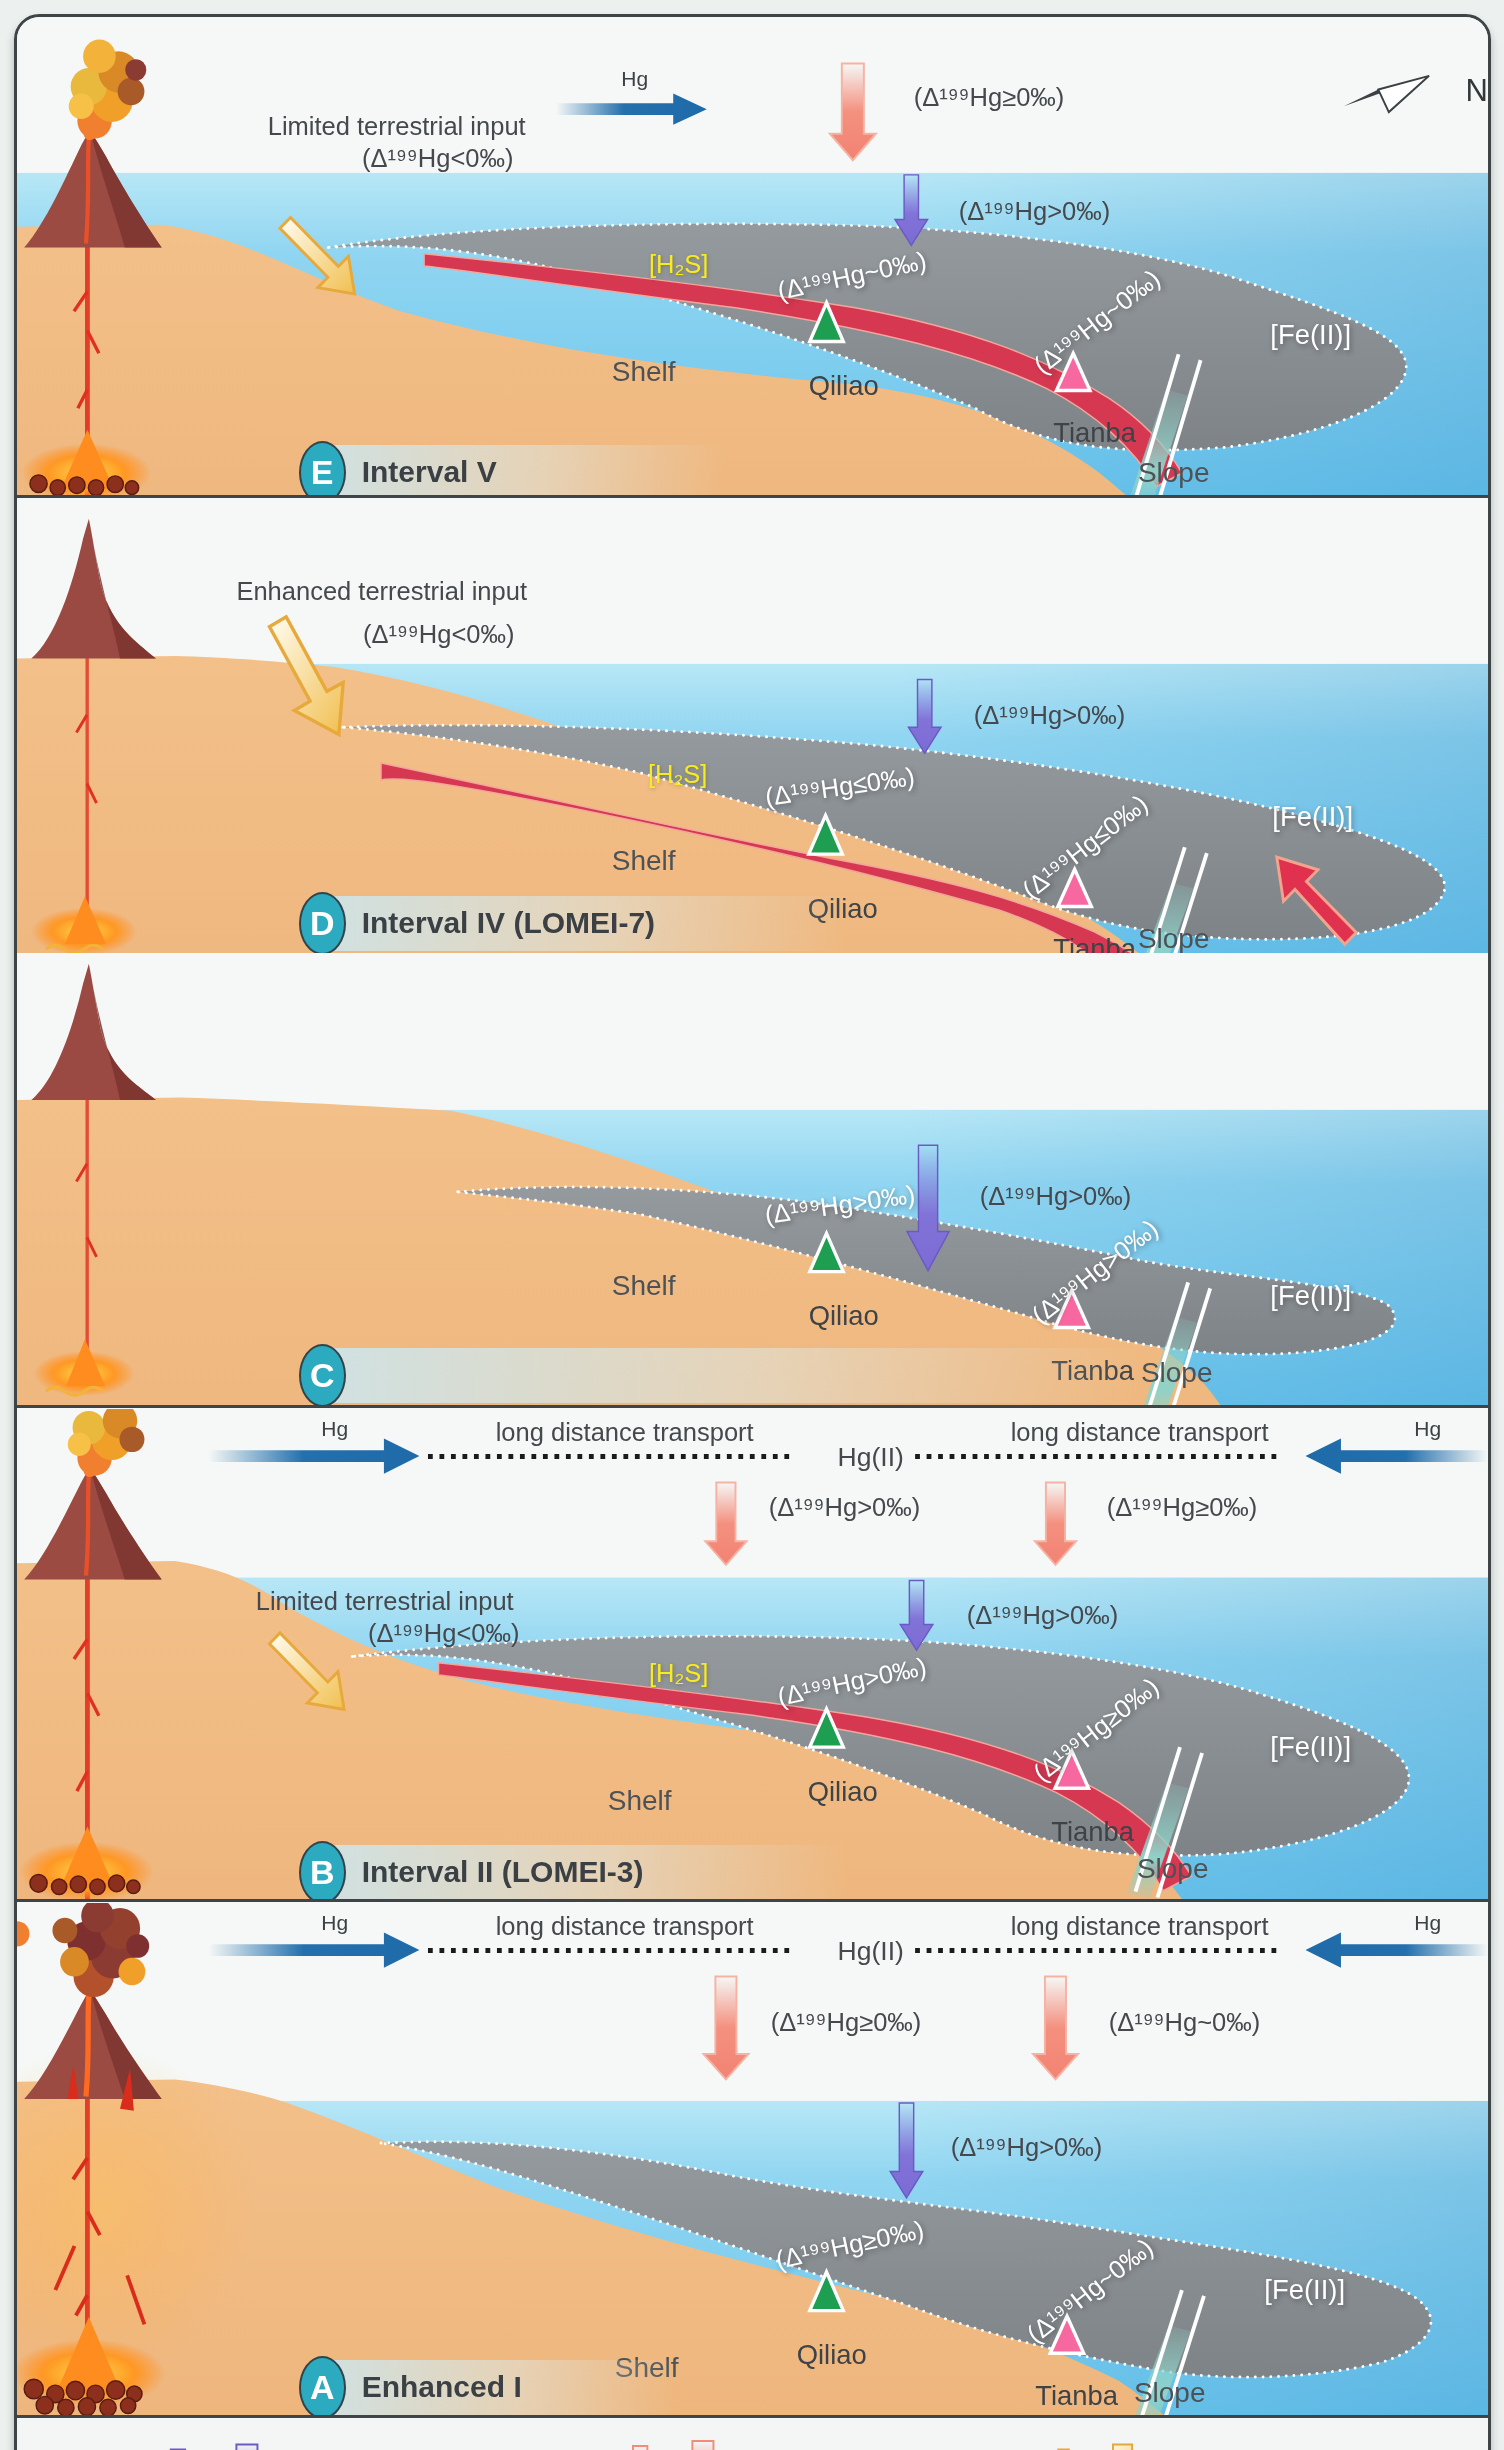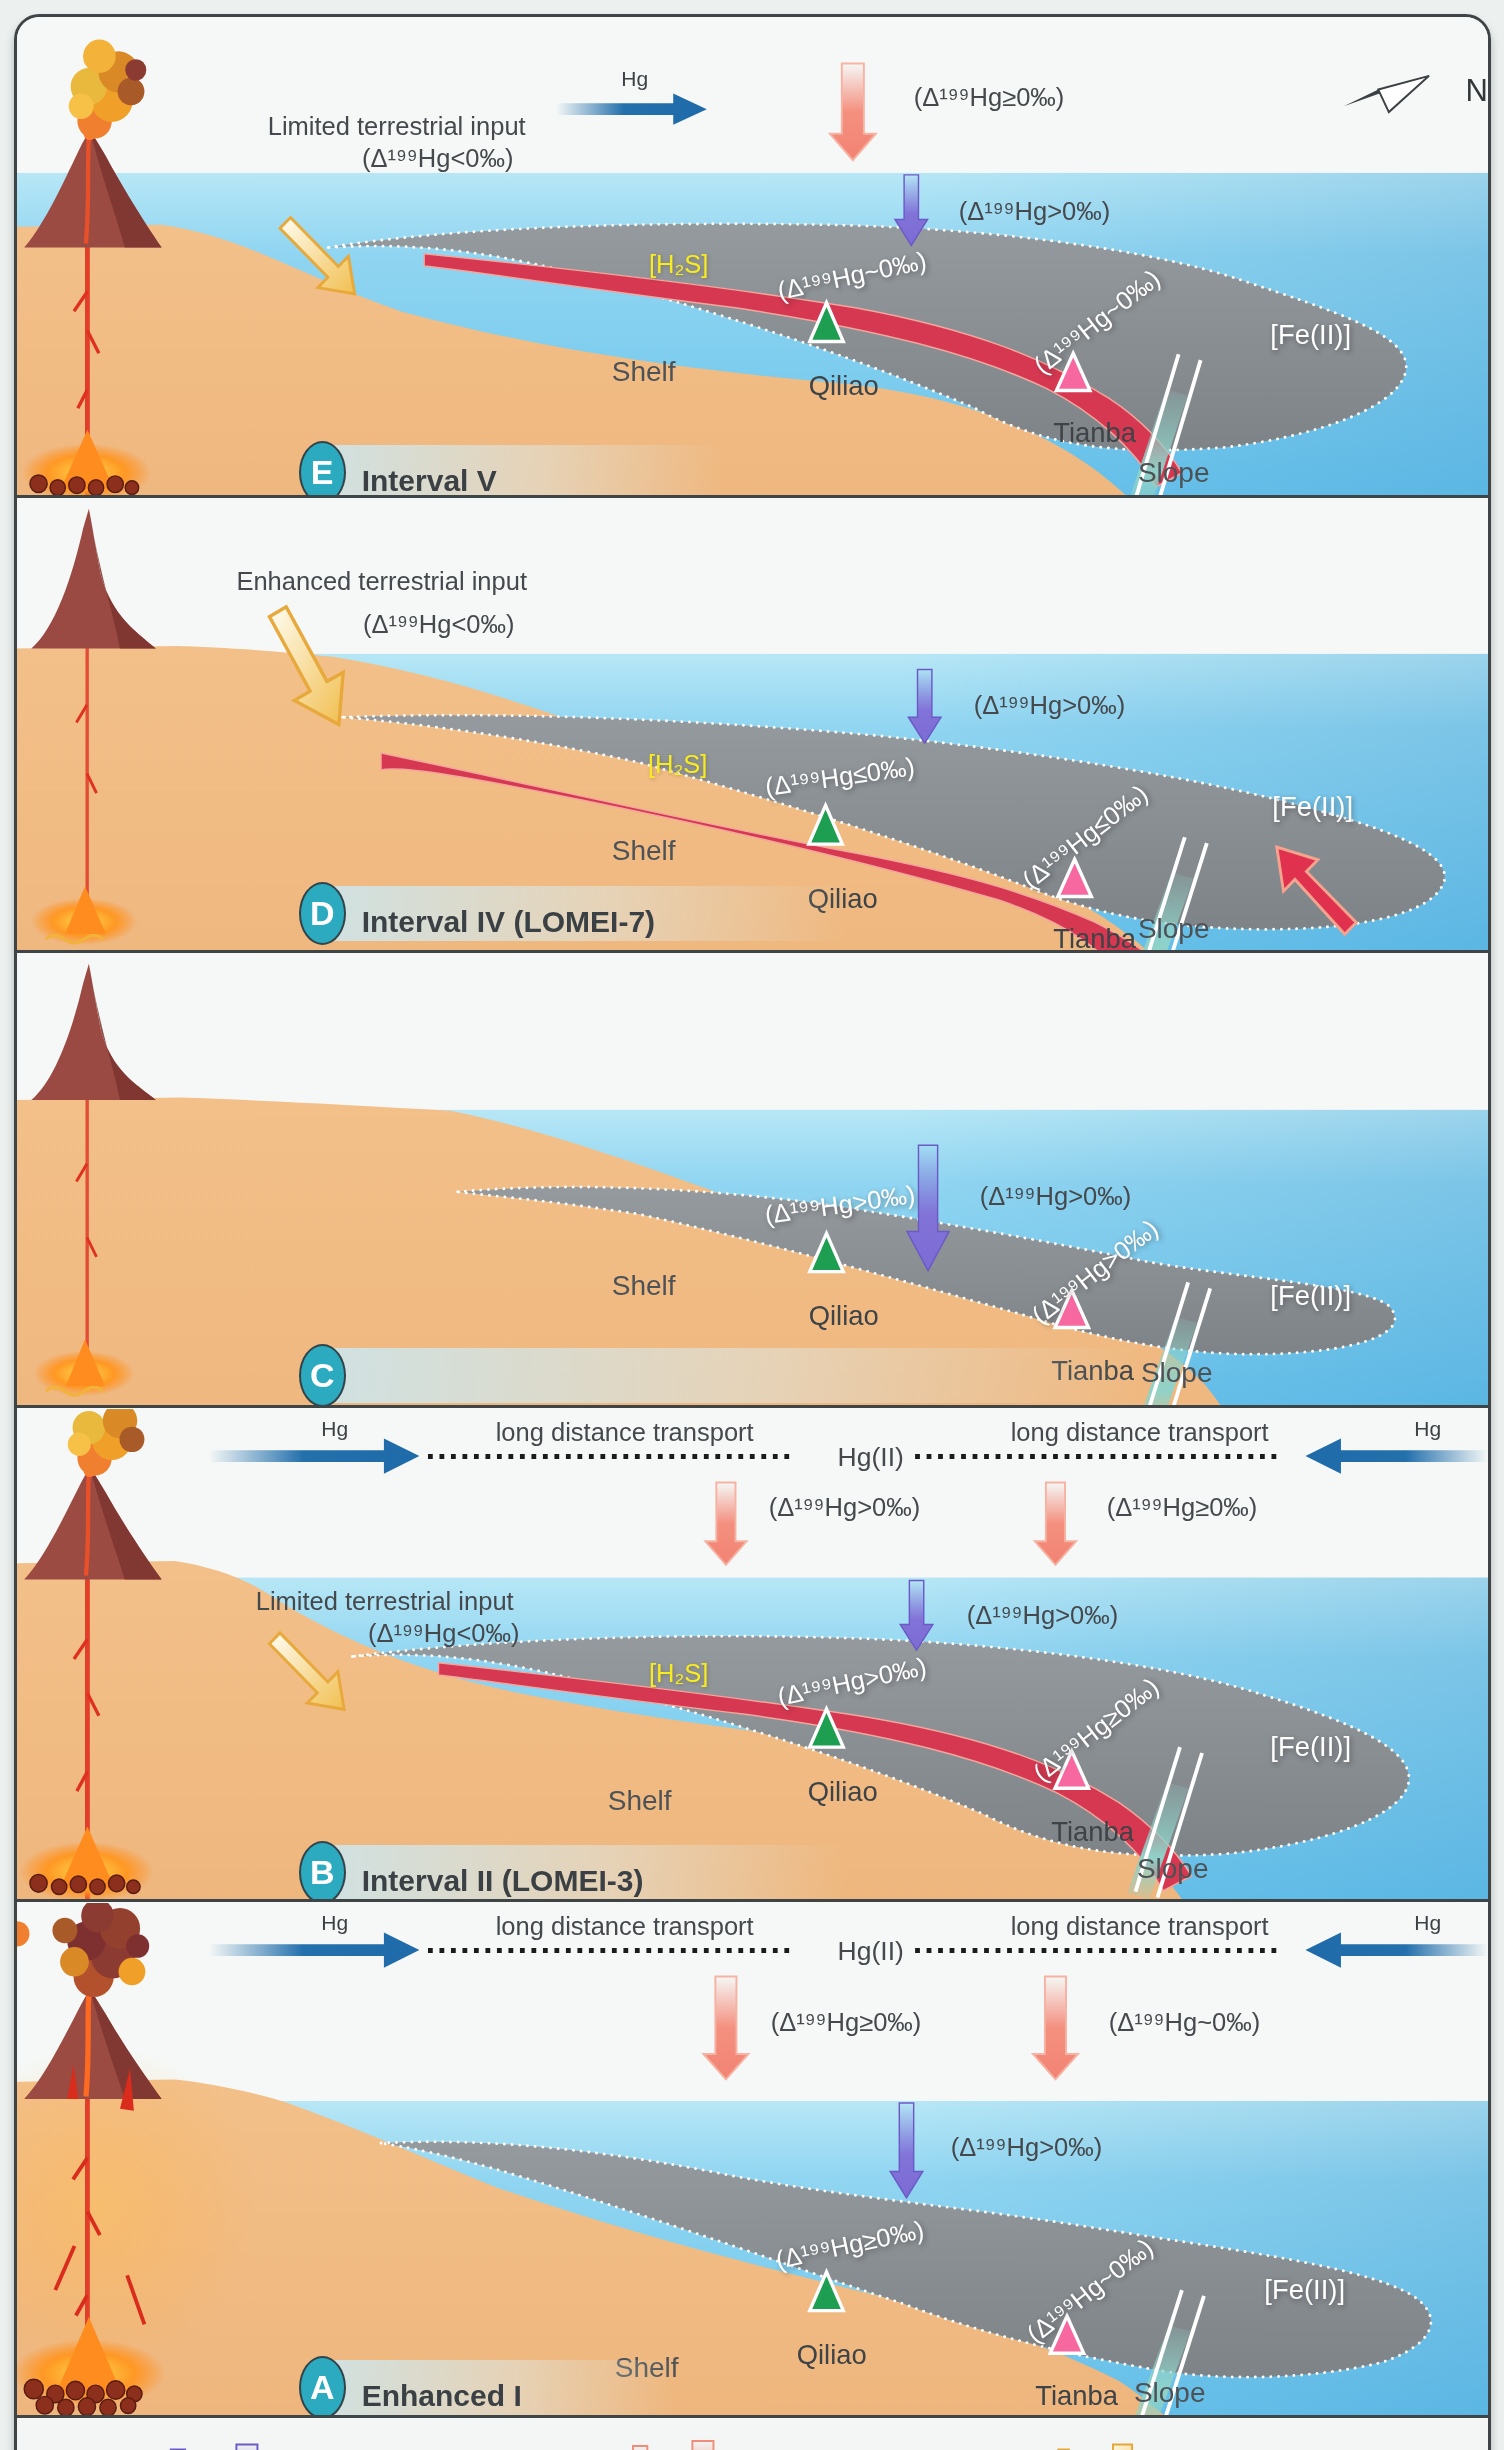--- a/index.html
+++ b/index.html
@@ -31,21 +31,21 @@
   .lbl.rot8{transform:translate(-50%,-50%) rotate(-8deg);}
   .lbl.compass{font-size:31px;font-weight:500;color:#33383b;}
 
   .badge{position:absolute;height:63px;}
   .badge .bar{position:absolute;left:19.6px;top:3.9px;height:55px;
     background:linear-gradient(to right,rgba(206,228,232,.95) 0%,rgba(224,228,219,.6) 55%,rgba(242,226,200,0) 100%);}
   .badge .ell{position:absolute;left:0;top:0;width:47px;height:63px;border-radius:50%;
     background:#2caabf;border:2px solid #32434a;box-sizing:border-box;
     color:#fff;font-size:34px;font-weight:bold;display:flex;align-items:center;justify-content:center;}
   .badge .ttl{position:absolute;left:63px;top:50%;transform:translateY(-50%);
-    font-size:30px;font-weight:600;color:#3b4045;white-space:nowrap;margin-top:9px;}
+    font-size:30px;font-weight:600;color:#3b4045;white-space:nowrap;}
 </style>
 </head>
 <body>
 
 <svg width="0" height="0" style="position:absolute">
   <defs>
     <linearGradient id="gSea" x1="0" y1="0" x2="0" y2="1">
       <stop offset="0" stop-color="#b7e7f6"></stop>
         <stop offset="0.25" stop-color="#90d5f1"></stop>
         <stop offset="1" stop-color="#69c4ec"></stop>
@@ -175,21 +175,21 @@
     <div class="lbl site" style="left:1078px;top:396px;">Tianba</div>
     <div class="lbl zone" style="left:1157px;top:456px;">Slope</div>
     <div class="lbl compass" style="left:1460px;top:74px;">N</div>
     <div class="badge" style="left:282px;top:424px;width:441px;">
       <span class="bar" style="width:407px;"></span>
       <span class="ell">E</span>
       <span class="ttl">Interval V</span>
     </div>
   </section>
 
-  <section class="panel" style="top:482px;height:451px;text-align:right;">
+  <section class="panel" style="top:492px;height:451px;text-align:right;">
     <svg class="scene" viewBox="0 0 3071 920" preserveAspectRatio="none">
       <rect x="0" y="316" width="3071" height="604" fill="url(#gSea)"></rect>
       <rect x="0" y="316" width="3071" height="604" fill="url(#gSeaDeep)"></rect>
       <path fill="url(#gSand)" d="M0,1200 L0,305 L330,300 C430,302 560,312 660,322 C900,360 1100,430 1350,520 C1600,600 1900,690 2150,790 C2300,860 2400,940 2460,1040 C2500,1110 2520,1160 2530,1200 Z"></path>
       <path fill="url(#gPlume)" stroke="#fff" stroke-width="6" stroke-dasharray="0.1 16" stroke-linecap="round" d="M680,445 C1000,433 1400,448 1800,483 C2150,518 2450,568 2650,618 C2850,668 2992,718 2980,778 C2960,848 2800,878 2600,878 C2400,876 2250,848 2100,788 C1900,713 1600,618 1300,538 C1050,483 830,458 680,445 Z"></path>
       <path fill="#d63851" stroke="#f3a69d" stroke-width="3" d="M760,518 C1100,588 1400,656 1700,713 C1950,758 2100,798 2250,863 C2330,903 2380,938 2422,988 L2332,1008 C2282,928 2200,868 2050,818 C1800,748 1500,678 1200,618 C950,568 800,543 760,553 Z"></path>
       <g>
         <polygon points="2410,762 2456,774 2372,1000 2326,988" fill="url(#gTeal)"></polygon>
         <line x1="2438" y1="690" x2="2343" y2="985" stroke="#fff" stroke-width="8"></line>
         <line x1="2484" y1="702" x2="2389" y2="997" stroke="#fff" stroke-width="8"></line>

